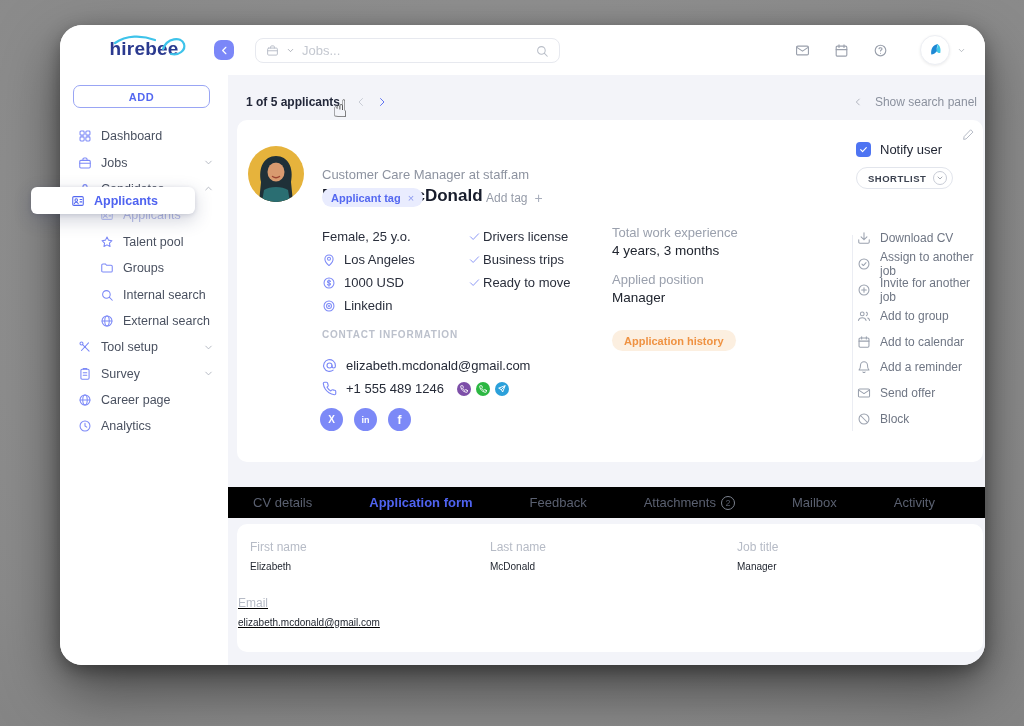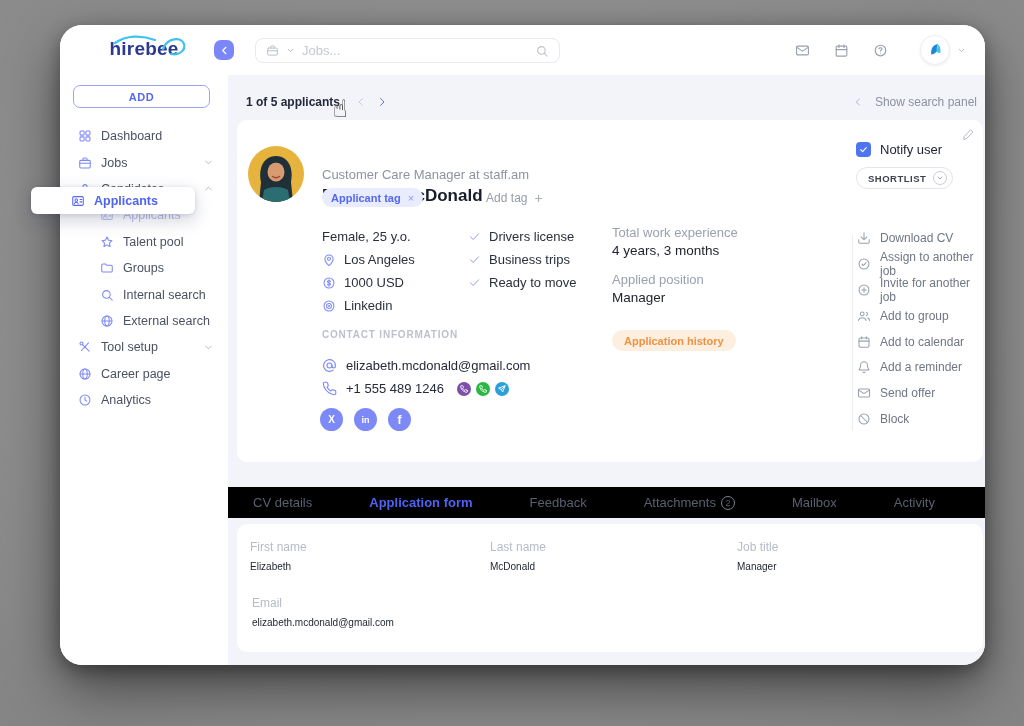--- a/index.html
+++ b/index.html
@@ -77,21 +77,21 @@
   .tag-row { position:absolute; left:85px; top:68px; height:19px; display:flex; align-items:center; gap:16px; }
   .tag-pill { height:19px; padding:0 9px; background:var(--tag-bg); border-radius:10px; display:flex;
               align-items:center; gap:7px; font-size:11px; font-weight:bold; color:#5468f0; cursor:pointer; }
   .tag-pill .x { font-size:11px; color:#8e9bf0; font-weight:normal; }
   .add-tag { display:flex; align-items:center; gap:7px; font-size:12px; color:#959ba8; cursor:pointer;margin-left:47px; }
   .add-tag .plus { font-size:14px; color:#a7adbb; }
   .col1 { position:absolute; left:85px; top:105px; }
   .col2 { position:absolute; left:231px; top:105px; }
   .fact { height:23px; display:flex; align-items:center; gap:8px; font-size:13px; color:#2a2f3c; }
   .fact .mi { width:14px; height:14px; color:var(--accent); }
-  .chk { height:23px; display:flex; align-items:center; gap:8px; font-size:13px; color:#2a2f3c; }
+  .chk { height:23px; display:flex; align-items:center; gap:2px; font-size:13px; color:#2a2f3c; }
   .chk .mi { width:13px; height:13px; color:#8a96f5; }
   .col3 { position:absolute; left:375px; top:105px; width:210px; }
   .g-label { font-size:13px; color:#9aa0ad; }
   .g-value { font-size:13.5px; color:#20252f; font-weight:500; margin:3px 0 14px; }
   .history-pill { position:absolute; left:375px; top:210px; height:21px; padding:0 12px; background:var(--orange-bg);
                   color:var(--orange); font-size:11px; font-weight:bold; border-radius:11px; display:inline-flex;
                   align-items:center; cursor:pointer; }
   .contact-h { position:absolute; left:85px; top:209px; font-size:10px; font-weight:bold; color:#bcc1cc; letter-spacing:.8px; }
   .c-row { position:absolute; display:flex; align-items:center; gap:9px; font-size:13px; color:#262b38; }
   .c-row .mi { width:15px; height:15px; color:var(--accent); }
@@ -131,21 +131,21 @@
   .tab { font-size:13px; color:#5a6070; cursor:pointer; display:flex; align-items:center; gap:5px; }
   .tab.active { color:#4f63f0; font-weight:bold; }
   .tab .badge { width:14px; height:14px; border:1.2px solid #7c828e; border-radius:50%; font-size:9px;
                 color:#555b68; display:flex; align-items:center; justify-content:center; font-weight:normal; }
 
   
   .f-card { position:absolute; left:9px; right:2px; top:449px; height:128px; background:#fff; border-radius:10px; }
   .f-field { position:absolute; }
   .f-label { font-size:12px; color:#b6bbc6; margin-bottom:7px; }
   .f-value { font-size:10px; color:#1d222c; }
-  .ff-0 { left:13px; top:16px; } .ff-1 { left:253px; top:16px; } .ff-2 { left:500px; top:16px; } .ff-3 { left:15px; top:72px; }
+  .ff-0 { left:13px; top:16px; } .ff-1 { left:253px; top:16px; } .ff-2 { left:500px; top:16px; } .ff-3 { left:1px; top:72px;text-decoration:underline; }
 
   
   .cursor { position:absolute; left:333px; top:95px; z-index:9; font-size:24px; color:#141414;
             text-shadow:0 0 2px #fff; font-family:"DejaVu Sans",sans-serif; pointer-events:none; }
 
   .mi svg { display:block; width:100%; height:100%; fill:none; stroke:currentColor; stroke-width:1.8;
             stroke-linecap:round; stroke-linejoin:round; }
 </style>
 </head>
 <body>
@@ -253,20 +253,34 @@
           <span>External search</span>
         </div>
         <div class="menu-item">
           <span class="mi">
               <svg viewBox="0 0 24 24">
                 <path d="M7.5 7.5L19 19M18 5l-12 13"></path>
                 <circle cx="6" cy="6" r="2.6"></circle>
               </svg>
             </span>
           <span>Tool setup</span>
+          <span class="mi chev">
+              <svg viewBox="0 0 24 24">
+                <path d="M6 9l6 6 6-6"></path>
+              </svg>
+            </span>
+        </div>
+        <div class="menu-item">
+          <span class="mi">
+              <svg viewBox="0 0 24 24">
+                <rect x="5" y="4" width="14" height="17" rx="2"></rect>
+                <path d="M9 4V2.8h6V4M9 10h6M9 14h6"></path>
+              </svg>
+            </span>
+          <span>Survey</span>
           <span class="mi chev">
               <svg viewBox="0 0 24 24">
                 <path d="M6 9l6 6 6-6"></path>
               </svg>
             </span>
         </div>
         <div class="menu-item">
           <span class="mi">
               <svg viewBox="0 0 24 24">
                 <circle cx="12" cy="12" r="8.5"></circle>

